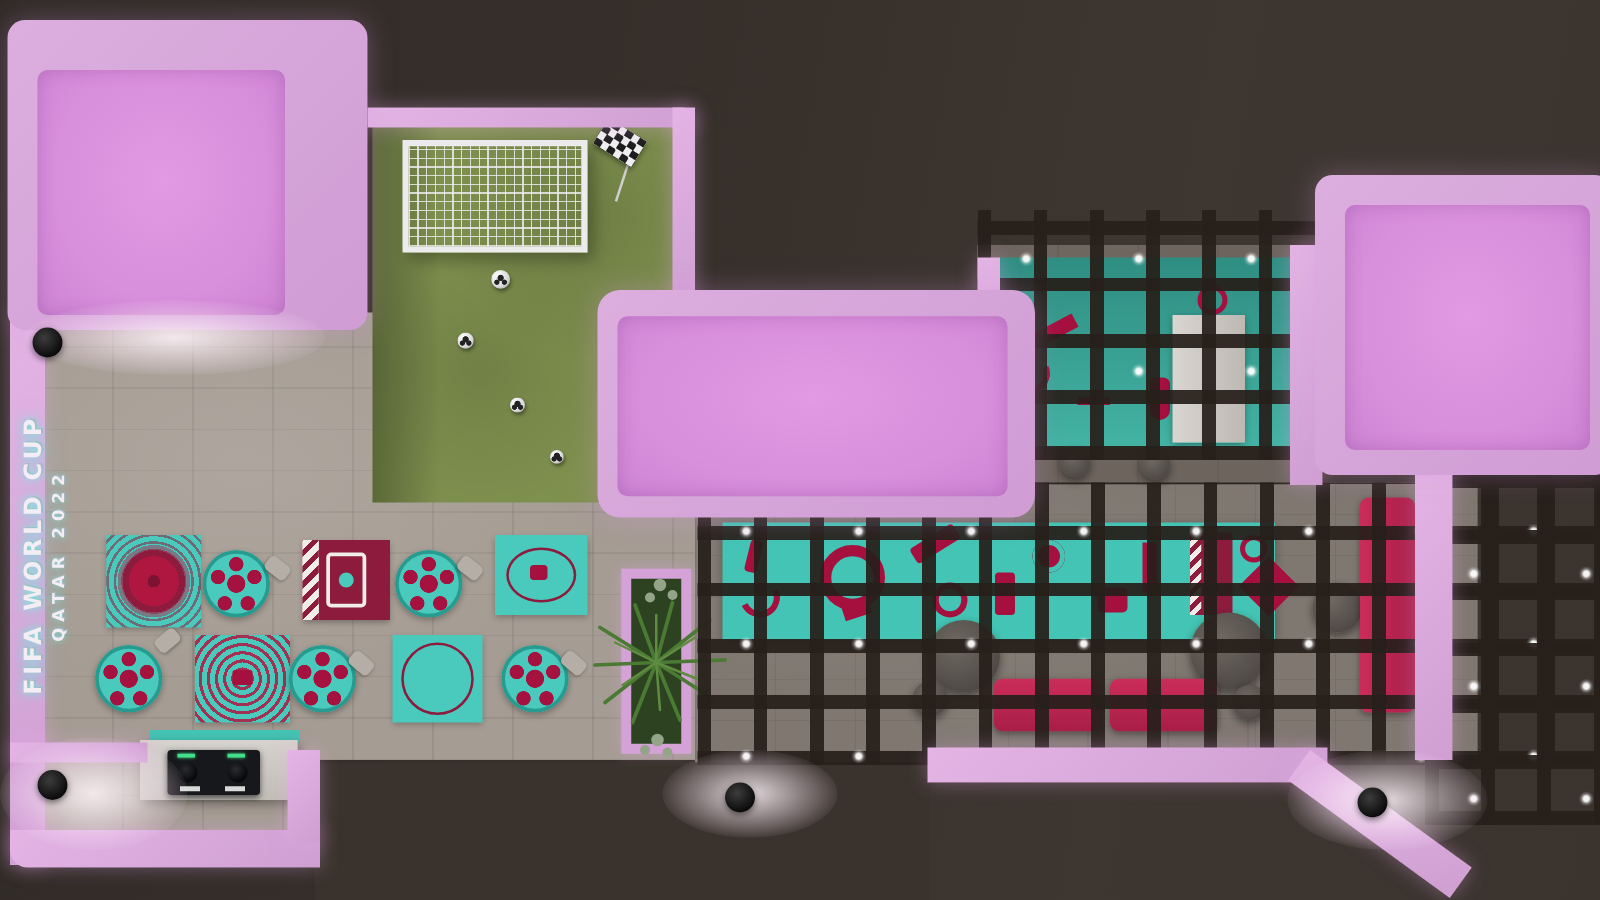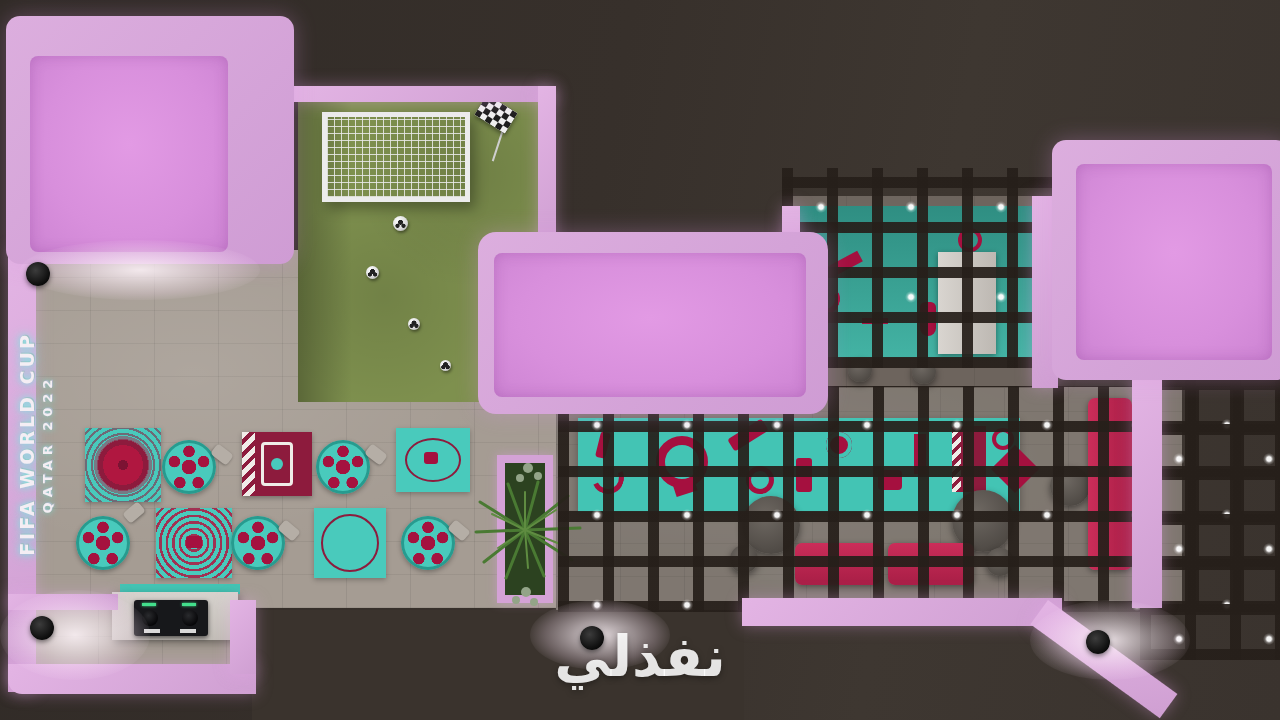--- a/index.html
+++ b/index.html
@@ -268,15 +268,14 @@
   <div class="abs glow" style="left:1030px;top:600px;width:160px;height:80px;"></div>
   <div class="abs spotlight" style="left:1086px;top:630px;"></div>
 
   <div class="abs" style="left:12px;top:300px;width:56px;height:290px;">
     <div class="sign-rot" style="position:absolute;left:4px;top:288px;width:288px;height:56px;">
       <div class="l1">FIFA WORLD CUP</div>
       <div class="l2">QATAR 2022</div>
     </div>
   </div>
 
-  <div class="abs wm ar">نفذلي</div>
 
 </div>
 
 </body></html>

